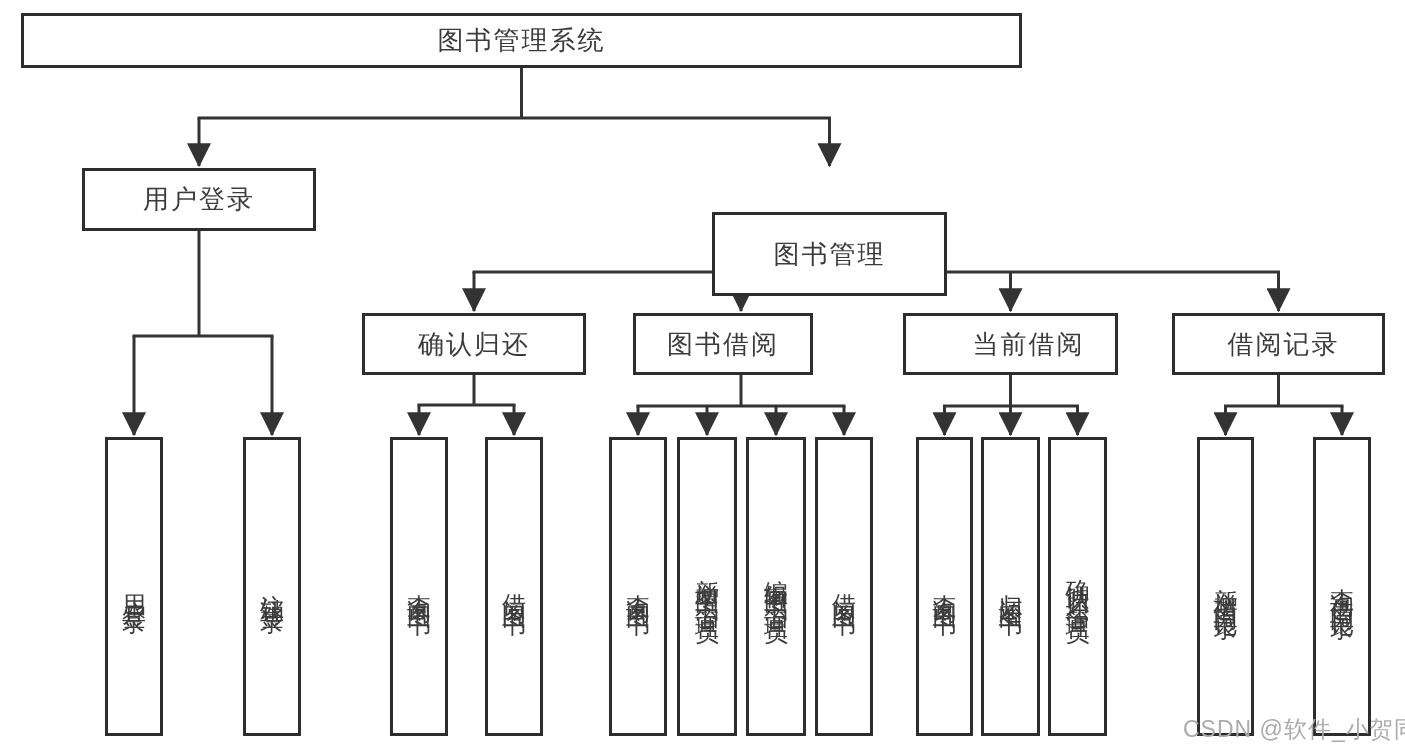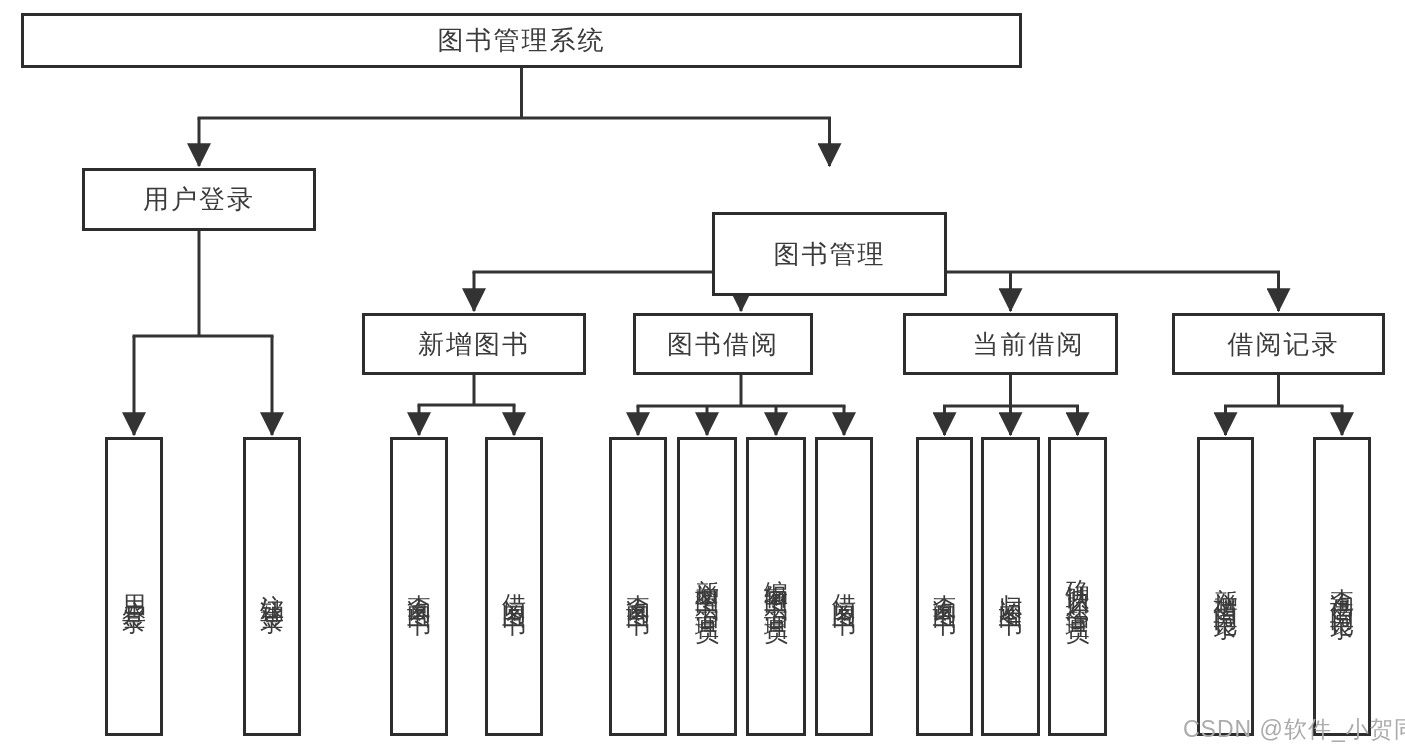--- a/index.html
+++ b/index.html
@@ -140,21 +140,21 @@
   </div>
 
   <div class="box hbox b-l2-0">
     <span>用户登录</span>
   </div>
   <div class="box hbox b-l2-1">
     <span>图书管理</span>
   </div>
 
   <div class="box hbox b-l3-0">
-    <span>新增图书</span>
+    <span>确认归还</span>
   </div>
   <div class="box hbox b-l3-1">
     <span>图书借阅</span>
   </div>
   <div class="box hbox b-l3-2">
     <span>当前借阅</span>
   </div>
   <div class="box hbox b-l3-3">
     <span>借阅记录</span>
   </div>

